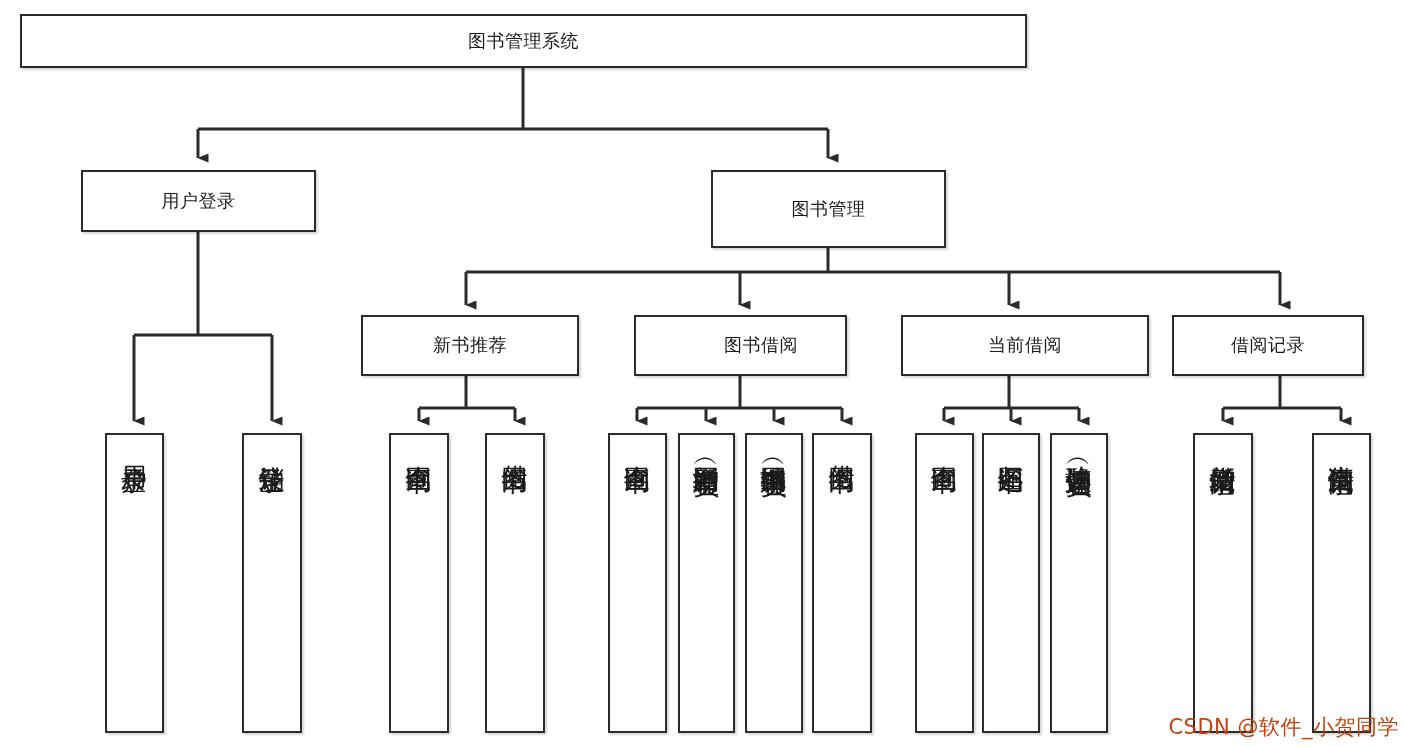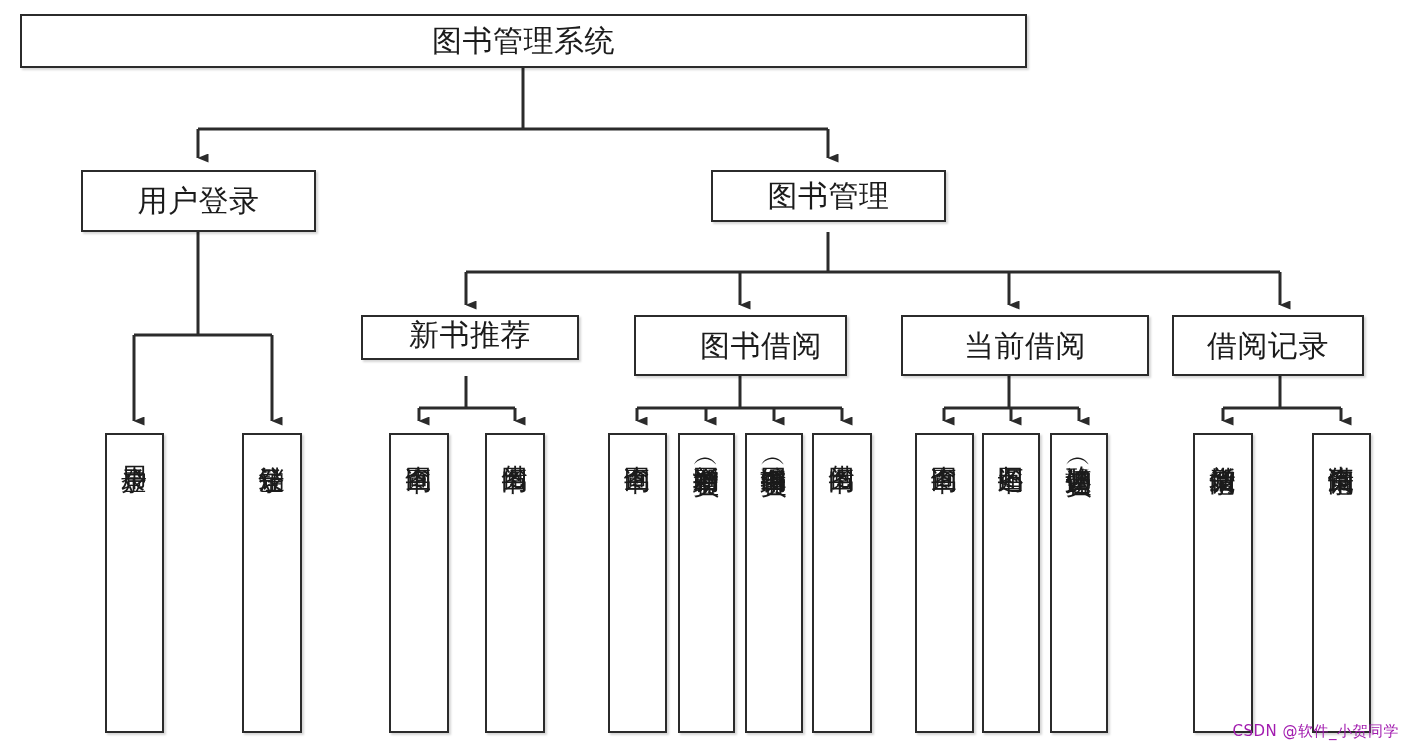--- a/index.html
+++ b/index.html
@@ -32,41 +32,41 @@
     justify-content: center;
     box-shadow: 2px 2px 2px rgba(0,0,0,0.16);
   }
   .node .lbl {
     color: #1b1b1b;
     text-align: center;
     line-height: 1.12;
     letter-spacing: 0.5px;
   }
   .node.horiz .lbl {
-    font-size: 30px;
+    font-size: 18px;
     white-space: nowrap;
   }
   .node.vert {
     align-items: flex-start;
     padding-top: 10px;
   }
   .node.vert .lbl {
     writing-mode: vertical-rl;
     text-orientation: upright;
     font-size: 26px;
     line-height: 1.0;
     letter-spacing: 1px;
     white-space: nowrap;
   }
   .watermark {
     position: absolute;
     right: 6px;
     bottom: 6px;
-    font-size: 15px;
-    color: #a21caf;
+    font-size: 21px;
+    color: #c2410c;
     font-family: "DejaVu Sans", "Liberation Sans", sans-serif;
     white-space: nowrap;
     letter-spacing: 0.5px;
   }
 </style>
 </head>
 <body>
 
 <div id="canvas">
 
@@ -121,25 +121,25 @@
   </svg>
 
   <div class="node horiz" style="left:20px; top:14px; width:1007px; height:54px;">
     <span class="lbl">图书管理系统</span>
   </div>
 
   <div class="node horiz" style="left:81px; top:170px; width:235px; height:62px;">
     <span class="lbl">用户登录</span>
   </div>
 
-  <div class="node horiz" style="left:711px; top:170px; width:235px; height:52px;">
+  <div class="node horiz" style="left:711px; top:170px; width:235px; height:78px;">
     <span class="lbl">图书管理</span>
   </div>
 
-  <div class="node horiz" style="left:361px; top:315px; width:218px; height:45px;font-family:Liberation Mono, monospace;">
+  <div class="node horiz" style="left:361px; top:315px; width:218px; height:61px;">
     <span class="lbl">新书推荐</span>
   </div>
 
   <div class="node horiz" style="left:634px; top:315px; width:213px; height:61px;padding-left:41px;">
     <span class="lbl">图书借阅</span>
   </div>
 
   <div class="node horiz" style="left:901px; top:315px; width:248px; height:61px;">
     <span class="lbl">当前借阅</span>
   </div>

